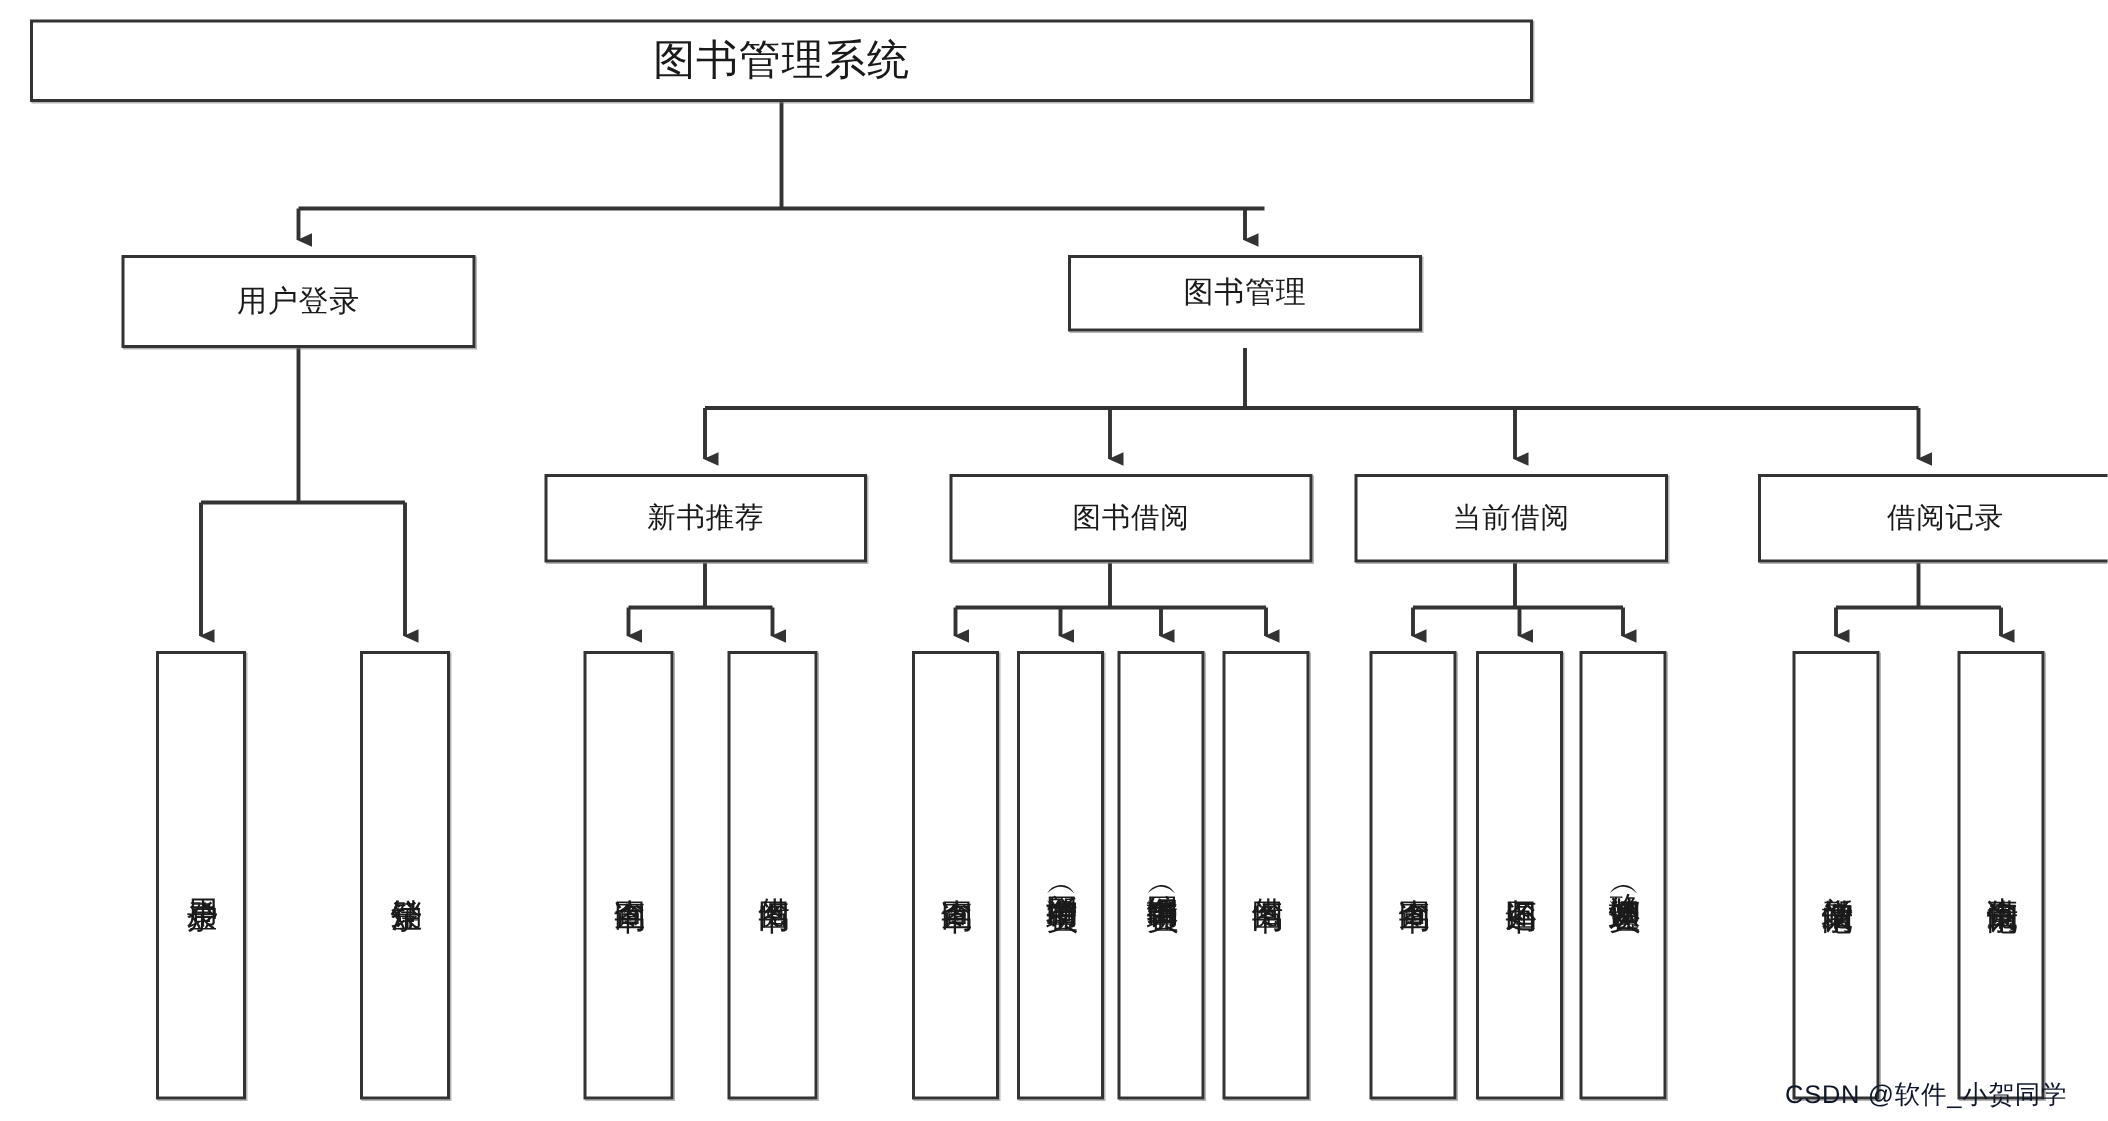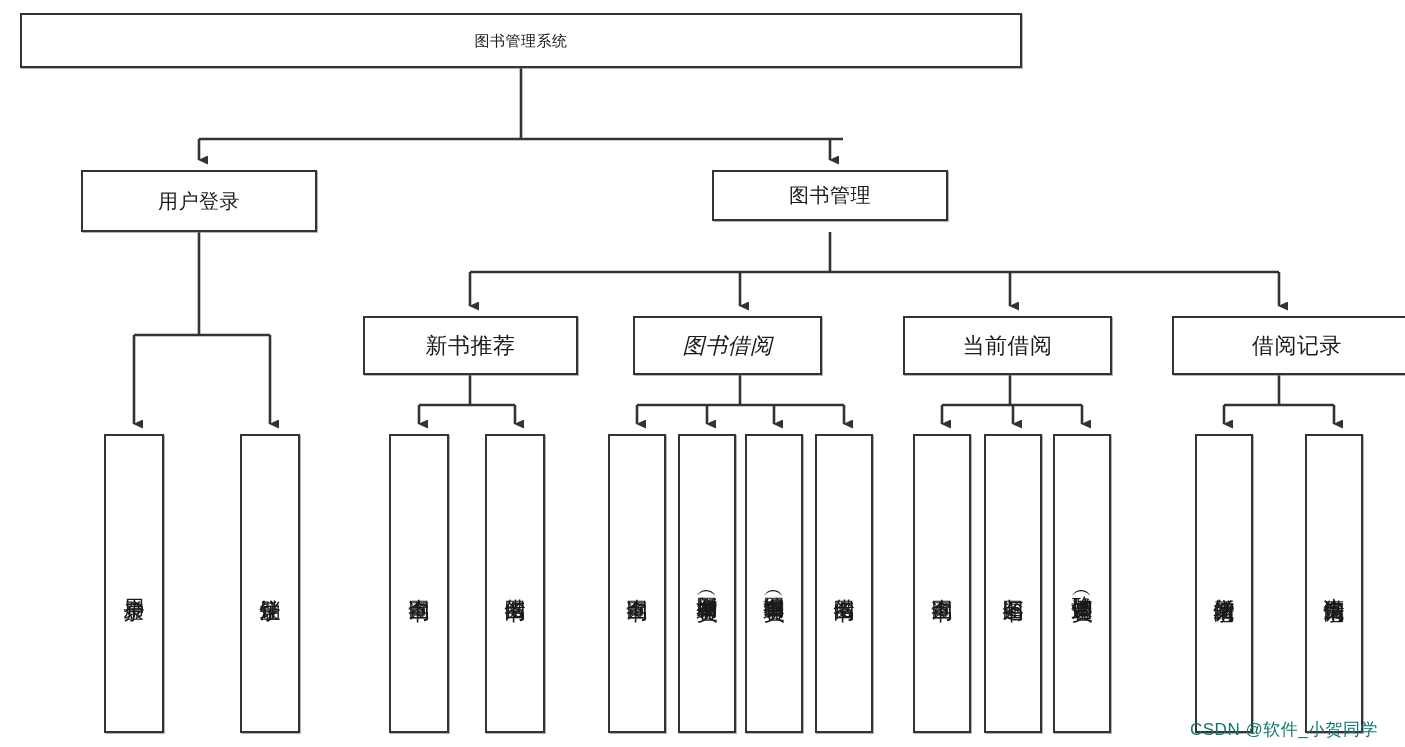--- a/index.html
+++ b/index.html
@@ -39,39 +39,39 @@
     display: flex;
     align-items: center;
     justify-content: center;
     text-align: center;
   }
   .node .label {
     display: block;
     line-height: 1.32;
     letter-spacing: 0.5px;
   }
-  .node-root .label { font-size: 15px; }
+  .node-root .label { font-size: 28px; }
   .node-l2 .label { font-size: 20px; }
-  .node-l3 .label { font-size: 22px; }
+  .node-l3 .label { font-size: 19px; }
   .node-leaf {
     align-items: center;
     justify-content: center;
   }
   .node-leaf .label {
     writing-mode: vertical-rl;
     text-orientation: upright;
     font-size: 21px;
     line-height: 1.24;
     letter-spacing: 1px;
     max-height: 268px;
   }
   .watermark {
     position: absolute;
     font-size: 17px;
-    color: #0f766e;
+    color: #0f172a;
     white-space: nowrap;
     letter-spacing: 0.5px;
   }
 </style>
 </head>
 <body>
 
 <div id="diagram-root">
 
   <svg class="connectors" viewBox="0 0 1405 747" width="1405" height="747" xmlns="http://www.w3.org/2000/svg">
@@ -131,21 +131,21 @@
   <div class="node node-l2" style="left:81px; top:170px; width:236px; height:62px;">
     <span class="label">用户登录</span>
   </div>
   <div class="node node-l2" style="left:712px; top:170px; width:236px; height:51px;">
     <span class="label">图书管理</span>
   </div>
 
   <div class="node node-l3" style="left:363px; top:316px; width:215px; height:59px;">
     <span class="label">新书推荐</span>
   </div>
-  <div class="node node-l3" style="left:633px; top:316px; width:189px; height:59px;font-style:italic;">
+  <div class="node node-l3" style="left:633px; top:316px; width:242px; height:59px;">
     <span class="label">图书借阅</span>
   </div>
   <div class="node node-l3" style="left:903px; top:316px; width:209px; height:59px;">
     <span class="label">当前借阅</span>
   </div>
   <div class="node node-l3" style="left:1172px; top:316px; width:250px; height:59px;">
     <span class="label">借阅记录</span>
   </div>
 
   <div class="node node-leaf" style="left:104px; top:434px; width:60px; height:299px;">

